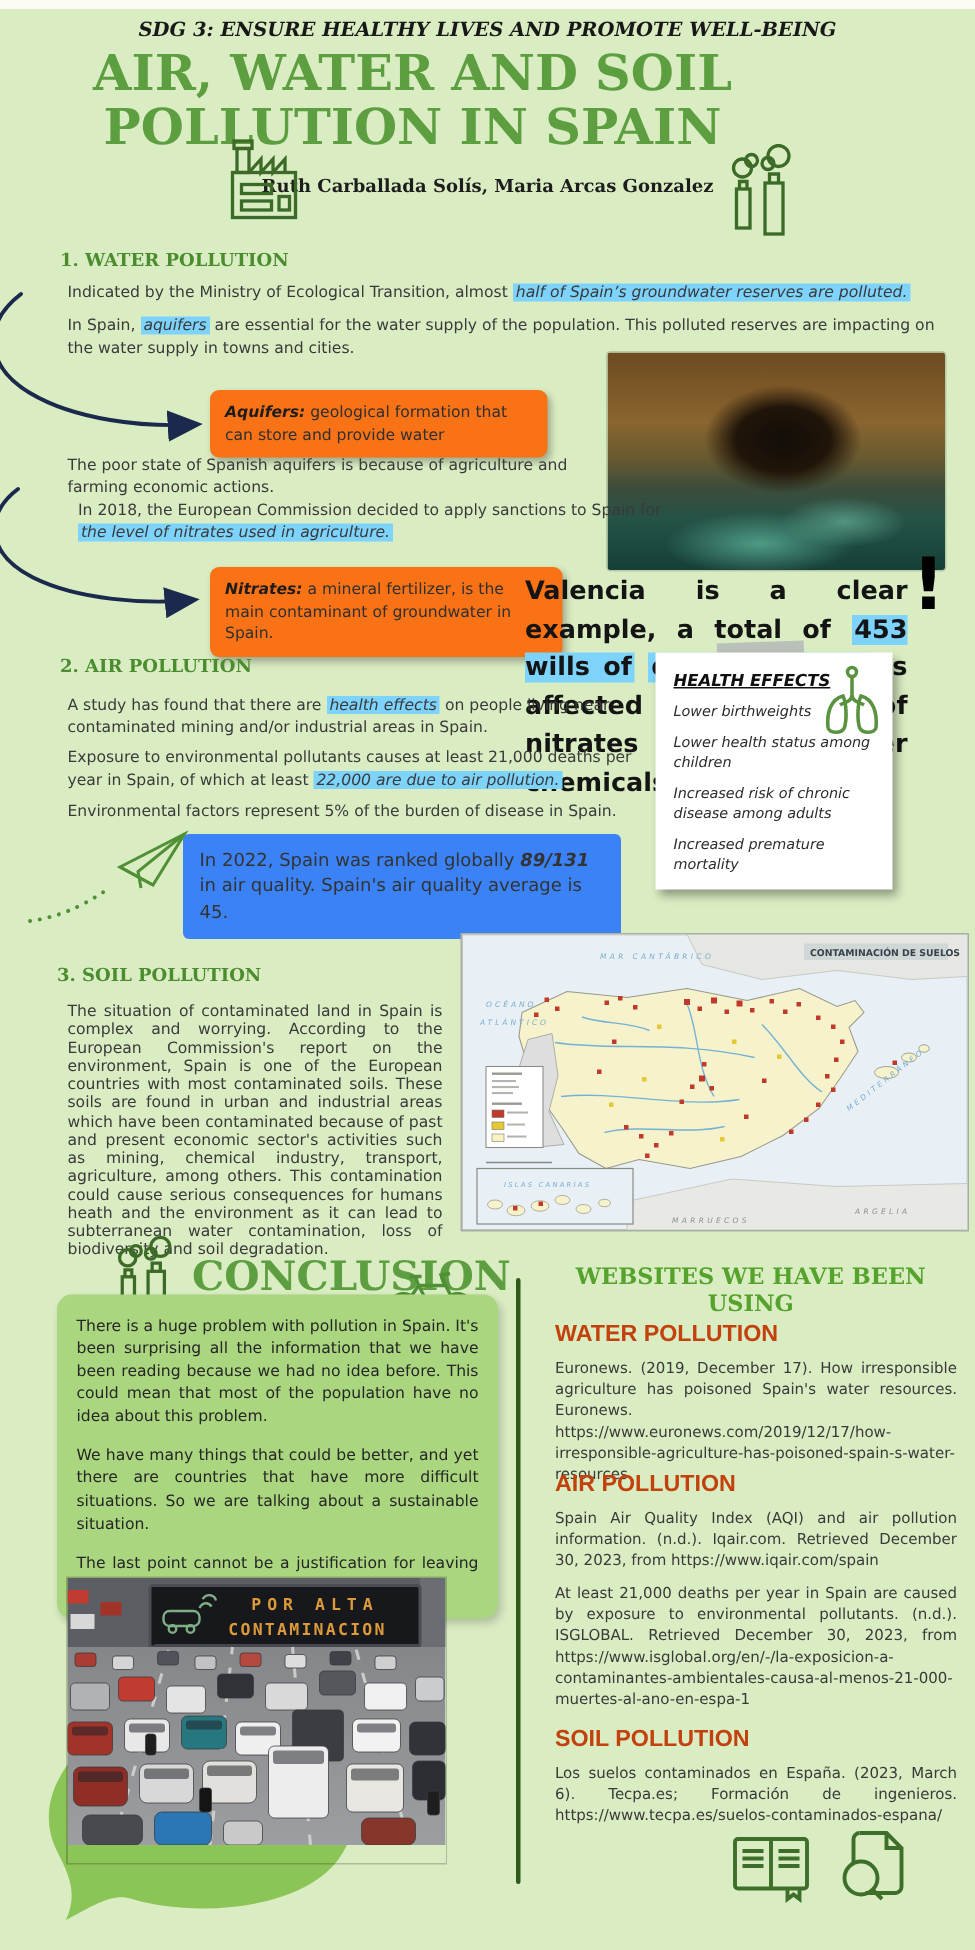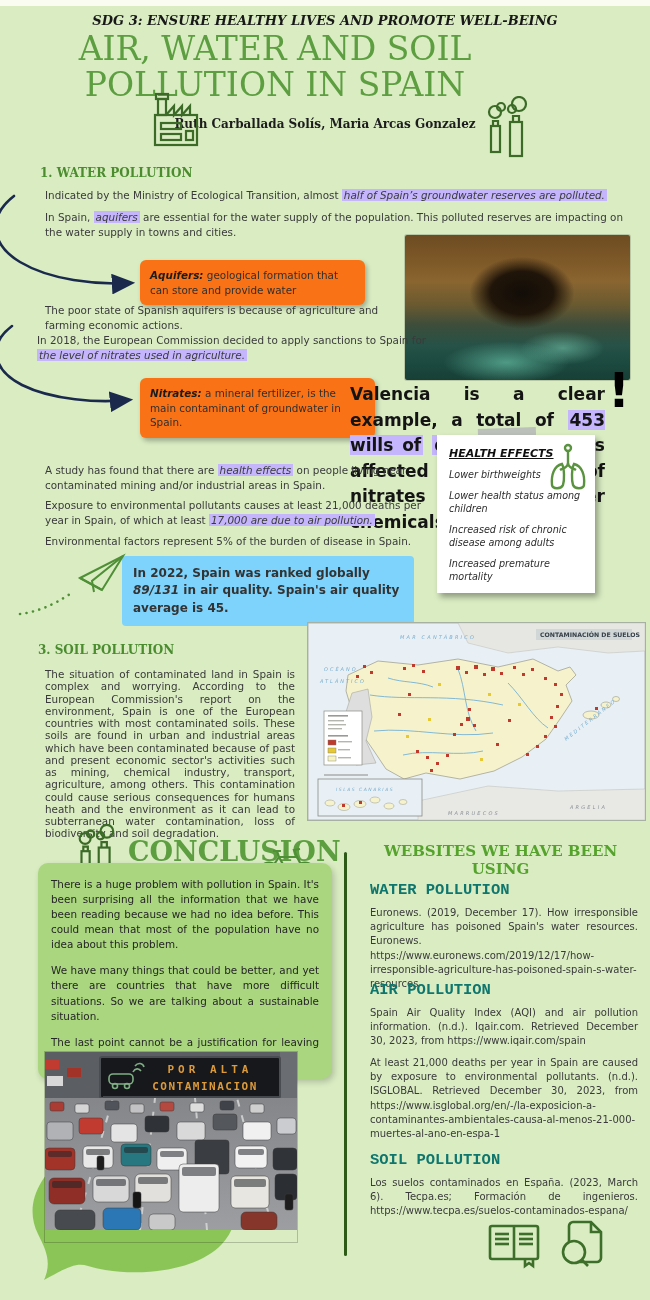--- a/index.html
+++ b/index.html
@@ -5,81 +5,81 @@
   html,body{margin:0;padding:0;background:#c8c8c8;}
   #page{position:relative;width:650px;height:1300px;background:#d9ecc2;overflow:hidden;
         font-family:"DejaVu Sans",sans-serif;color:#3a3a3a;}
   .abs{position:absolute;}
   .serif{font-family:"DejaVu Serif",serif;}
   .topstrip{top:0;left:0;width:650px;height:6px;background:#fafcf1;}
 
   
   .kicker{top:13px;left:0;width:650px;text-align:center;font-style:italic;font-weight:bold;
           font-size:13px;color:#181818;}
-  .title{top:31px;left:0;width:550px;text-align:center;font-weight:normal;font-size:33px;
+  .title{top:31px;left:0;width:550px;text-align:center;font-weight:bold;font-size:33px;
          line-height:1.1;color:#5d9e40;}
   .authors{top:117px;left:0;width:650px;text-align:center;font-weight:bold;font-size:12px;color:#1d1d1d;}
 
   
   .p{font-size:10.4px;line-height:1.42;color:#3a3a3a;}
-  .hl{background:#c4b5fd;font-style:italic;padding:0 2px;}
+  .hl{background:#7dd3fc;font-style:italic;padding:0 2px;}
   .sec-h{font-family:"DejaVu Serif",serif;font-weight:bold;font-size:12px;color:#4b8c2f;}
 
   .greenbox{background:#f97316;border-radius:6px;padding:8px 10px;font-size:10.4px;line-height:1.4;
             color:#2f2f2f;box-shadow:2px 3px 5px rgba(0,0,0,0.28);}
   .term{font-weight:bold;font-style:italic;color:#1c1c1c;}
 
   .p-w1{top:188px;left:45px;width:585px;}
   .p-w2{top:210px;left:45px;width:585px;}
   .aq-box{top:260px;left:140px;width:205px;}
   .cave{top:235px;left:405px;width:225px;height:145px;border-radius:2px;
     background:
       radial-gradient(ellipse 70px 48px at 52% 40%, #120d08 0%, #201509 45%, rgba(40,28,12,0) 75%),
       radial-gradient(ellipse 90px 30px at 45% 88%, rgba(120,220,190,0.55) 0%, rgba(120,220,190,0) 70%),
       radial-gradient(ellipse 60px 24px at 70% 78%, rgba(140,230,200,0.45) 0%, rgba(140,230,200,0) 70%),
       linear-gradient(180deg,#6d4c22 0%,#7c5727 16%,#8a6530 32%,#6a5a30 48%,#3d4d3a 62%,#265247 76%,#1c4a40 88%,#173f36 100%);
     box-shadow:0 0 0 1px rgba(0,0,0,0.15);}
   .p-w3{top:303px;left:45px;width:365px;}
-  .p-w4{top:333px;left:37px;width:400px;}
+  .p-w4{top:333px;left:52px;width:400px;}
   .ni-box{top:378px;left:140px;width:215px;}
   .valencia{top:382px;left:350px;width:255px;font-size:17px;font-weight:bold;color:#141414;
             text-align:justify;line-height:1.5;}
   .excl{top:366px;left:608px;font-size:48px;font-weight:bold;color:#000;line-height:1;}
 
   .p-a1{top:463px;left:45px;width:392px;}
   .p-a2{top:498px;left:45px;width:392px;}
   .p-a3{top:534px;left:45px;width:392px;}
 
   .tape{top:428px;left:478px;width:58px;height:13px;background:#b5b9ba;opacity:.85;
         transform:rotate(-2deg);}
   .health-card{top:435px;left:437px;width:136px;height:138px;background:#ffffff;
                box-shadow:3px 4px 6px rgba(0,0,0,0.35);padding:12px 10px 8px 12px;}
   .hc-title{font-size:11px;font-weight:bold;font-style:italic;text-decoration:underline;color:#101010;}
   .hc-item{font-style:italic;font-size:9.6px;color:#2c2c2c;margin-top:9px;line-height:1.3;}
   .lungs-wrap{position:absolute;top:8px;right:6px;}
 
-  .rank-box{top:556px;left:122px;width:270px;background:#7dd3fc;border-radius:4px;
-            padding:9px 11px;font-size:12px;line-height:1.45;color:#333;font-weight:bold;}
+  .rank-box{top:556px;left:122px;width:270px;background:#3b82f6;border-radius:4px;
+            padding:9px 11px;font-size:12px;line-height:1.45;color:#333;}
   .plane{top:550px;left:18px;}
 
   .s3-h{top:643px;left:38px;}
   .p-soil{top:668px;left:45px;width:250px;text-align:justify;font-size:10.4px;line-height:1.18;}
   .map{top:623px;left:308px;width:337px;height:197px;box-shadow:0 0 0 1px #a8b0a4;background:#fff;}
 
   .conc-h{top:836px;left:128px;font-size:27px;color:#5d9e40;font-family:"DejaVu Serif",serif;font-weight:bold;}
   .conc-box{top:863px;left:38px;width:268px;background:#a9d67e;border-radius:10px;padding:14px 13px;
             font-size:10.4px;line-height:1.45;text-align:justify;color:#262626;
             box-shadow:2px 3px 6px rgba(0,0,0,0.2);}
   .conc-box p{margin:0 0 11px 0;}
   .conc-box p:last-child{margin-bottom:0;}
 
   .divider{top:852px;left:344px;width:3px;height:404px;background:#2d5a17;border-radius:3px;}
   .web-h{top:842px;left:358px;width:285px;text-align:center;font-family:"DejaVu Serif",serif;
          font-weight:bold;font-size:15px;color:#55a32c;}
-  .ref-h{font-family:Liberation Mono, monospace;font-weight:bold;font-size:15.5px;color:#0f766e;}
+  .ref-h{font-family:Liberation Sans, sans-serif;font-weight:bold;font-size:15.5px;color:#c2410c;}
   .ref-p{font-size:10px;line-height:1.42;text-align:justify;color:#3a3a3a;}
   .rh-water{top:881px;left:370px;}
   .rp-water{top:906px;left:370px;width:268px;}
   .rh-air{top:981px;left:370px;}
   .rp-air1{top:1006px;left:370px;width:268px;}
   .rp-air2{top:1056px;left:370px;width:268px;}
   .rh-soil{top:1151px;left:370px;}
   .rp-soil{top:1176px;left:370px;width:268px;}
 
   .blob{top:1126px;left:16px;}
@@ -164,24 +164,25 @@
     <svg width="145" height="90" viewBox="0 0 145 90" fill="none">
       <defs>
           <marker id="ah2" markerWidth="9" markerHeight="8" refX="7" refY="4" orient="auto">
         <polygon points="0,0 9,4 0,8" fill="#1b2a4c"></polygon>
           </marker>
         </defs>
       <path d="M12,4 C-12,22 -8,48 22,63 C52,78 98,81 128,78" stroke="#1b2a4c" stroke-width="2.6" stroke-linecap="round" marker-end="url(#ah2)"></path>
     </svg>
   </span>
 
+  <div class="abs sec-h" style="top:437px;left:40px;">2. AIR POLLUTION</div>
 
   <div class="abs p p-a1"><span>A study has found that there are </span><span class="hl">health effects</span><span> on people living near contaminated mining and/or industrial areas in Spain.</span></div>
 
-  <div class="abs p p-a2"><span>Exposure to environmental pollutants causes at least 21,000 deaths per year in Spain, of which at least </span><span class="hl">17,000 are due to air pollution.</span></div>
+  <div class="abs p p-a2"><span>Exposure to environmental pollutants causes at least 21,000 deaths per year in Spain, of which at least </span><span class="hl">22,000 are due to air pollution.</span></div>
 
   <div class="abs p p-a3">Environmental factors represent 5% of the burden of disease in Spain.</div>
 
   <div class="abs tape"></div>
   <div class="abs health-card">
     <div class="hc-title">HEALTH EFFECTS</div>
     <span class="lungs-wrap">
       <svg width="42" height="50" viewBox="0 0 42 50" fill="none" stroke="#5a9340" stroke-width="2.4">
         <circle cx="21" cy="5" r="3"></circle>
         <path d="M21,8 L21,20"></path>

